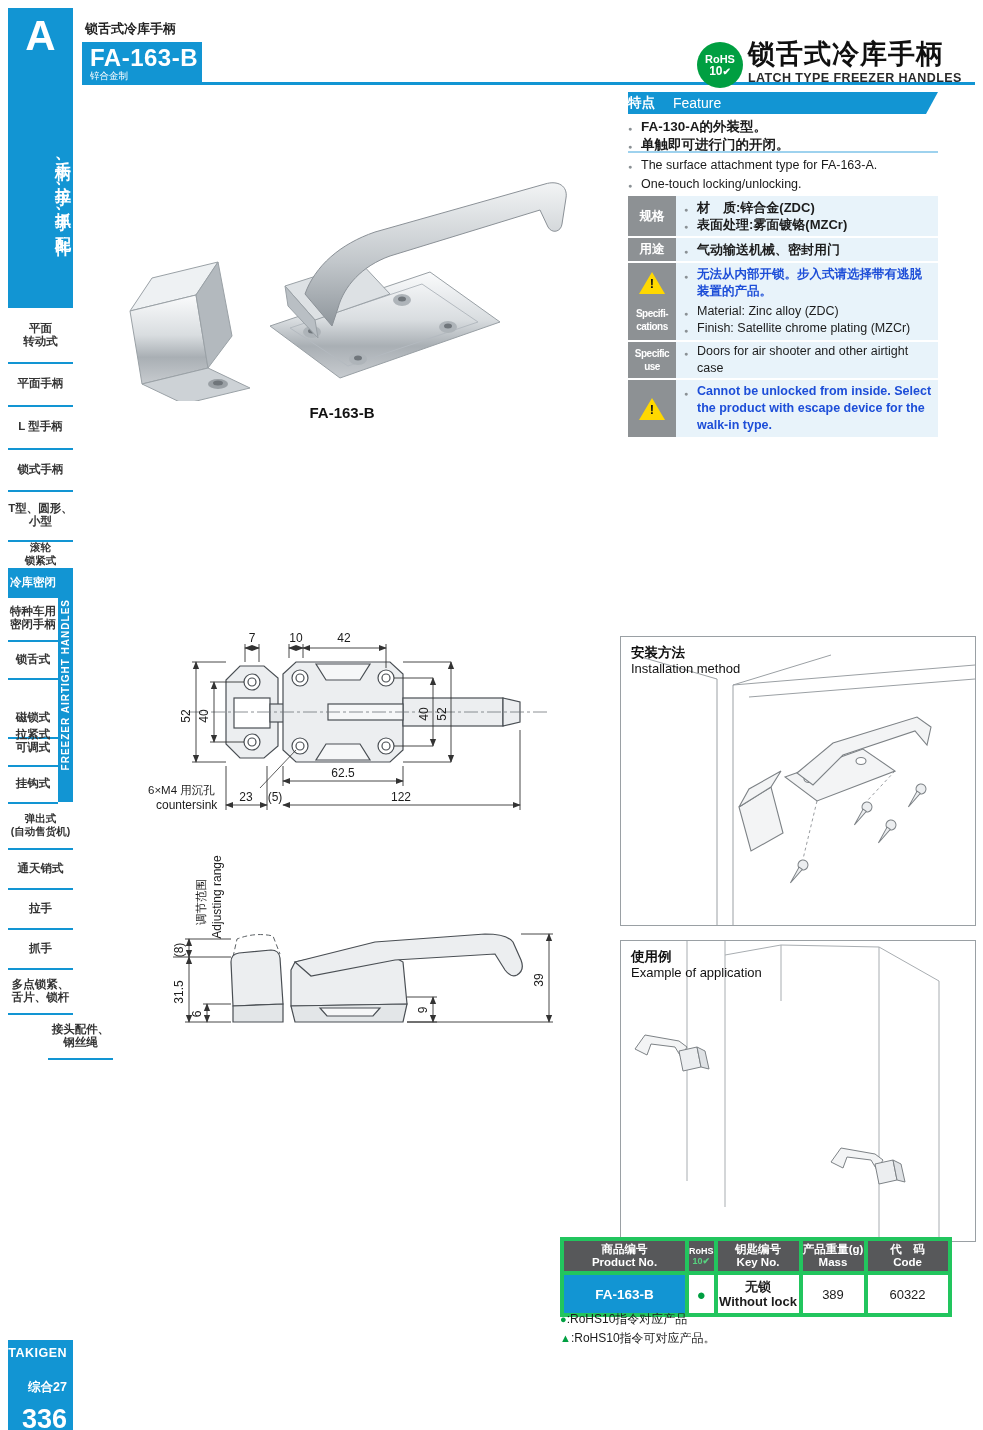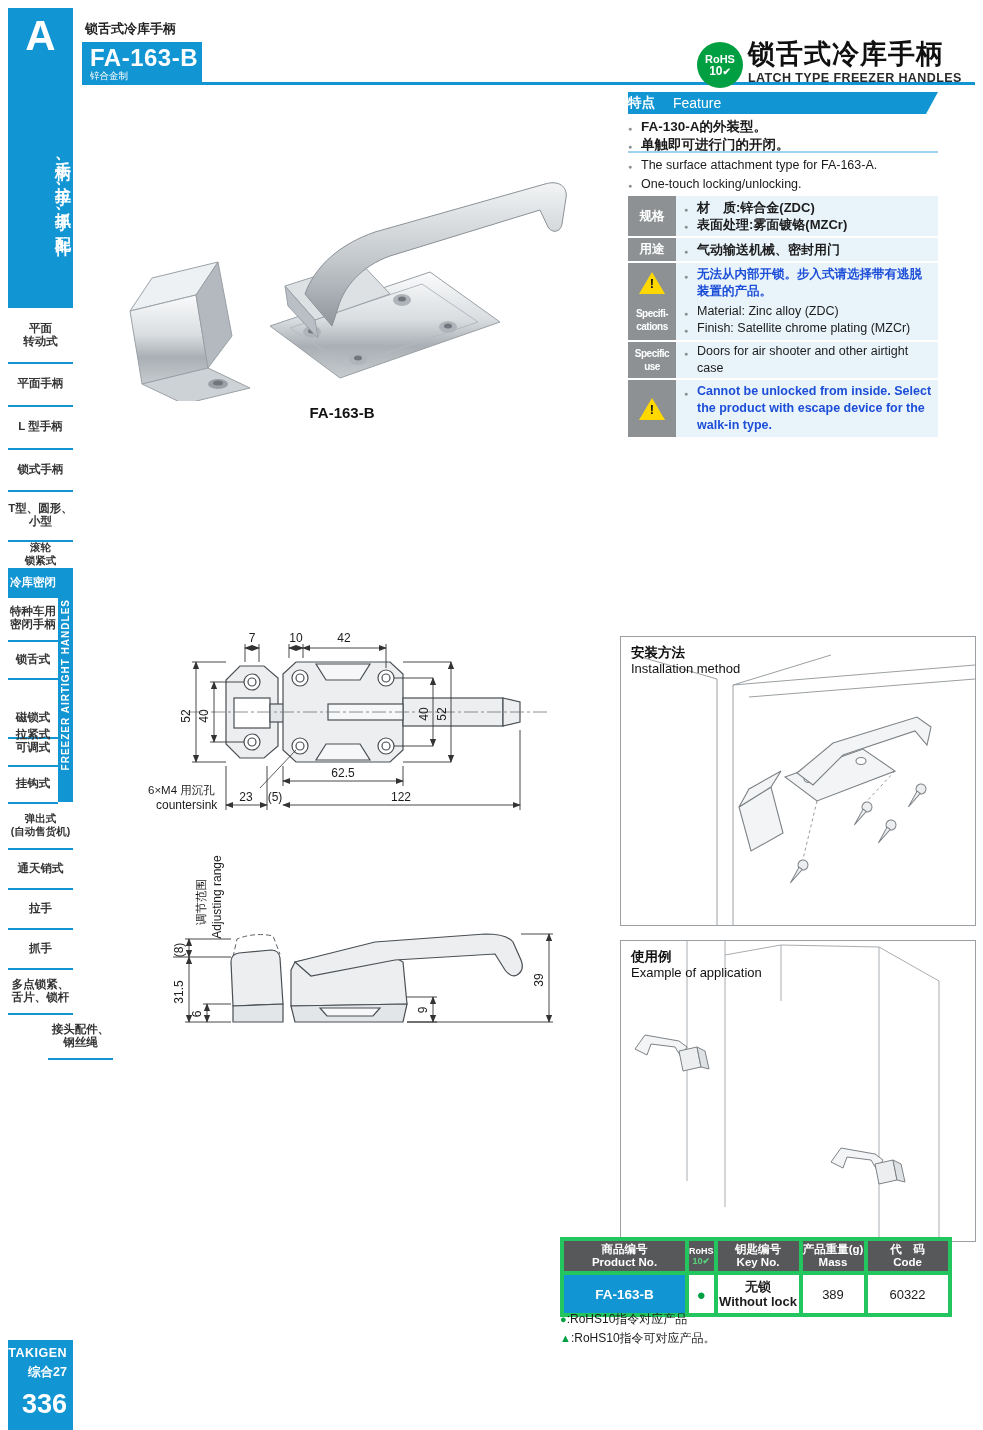--- a/index.html
+++ b/index.html
@@ -19,21 +19,21 @@
              text-align:center;}
   .side-item.narrow{width:50px;}
   .side-item.active{background:#1295d3;color:#fff;}
   .freezer-strip{left:58px;top:568px;width:15px;height:234px;background:#1295d3;display:flex;
                  align-items:center;justify-content:center;}
   .freezer-strip span{writing-mode:vertical-rl;transform:rotate(180deg);color:#fff;font-size:10px;
                       font-weight:bold;letter-spacing:1px;white-space:nowrap;}
   .takigen-box{left:8px;top:1340px;width:65px;height:90px;background:#1295d3;color:#fff;
                display:flex;flex-direction:column;align-items:flex-end;padding:6px 6px 0 0;box-sizing:border-box;}
   .takigen-brand{font-size:12.5px;font-weight:bold;letter-spacing:.5px;}
-  .takigen-cat{font-size:12.5px;font-weight:bold;margin-top:4px;}
+  .takigen-cat{font-size:12.5px;font-weight:bold;margin-top:19px;}
   .takigen-page{font-size:27px;font-weight:bold;margin-top:8px;}
 
   
   .cat-small{left:85px;top:20px;font-size:13px;font-weight:bold;color:#222;}
   .pn-box{left:82px;top:42px;width:120px;height:43px;background:#1295d3;color:#fff;box-sizing:border-box;padding:2px 0 0 8px;}
   .pn-code{font-size:24px;font-weight:bold;letter-spacing:.5px;}
   .pn-mat{font-size:9.5px;margin-top:-2px;}
   .blue-rule{left:82px;top:82px;width:893px;height:3px;background:#1295d3;}
 
   .rohs-badge{left:697px;top:42px;width:46px;height:46px;border-radius:50%;background:#009f41;

